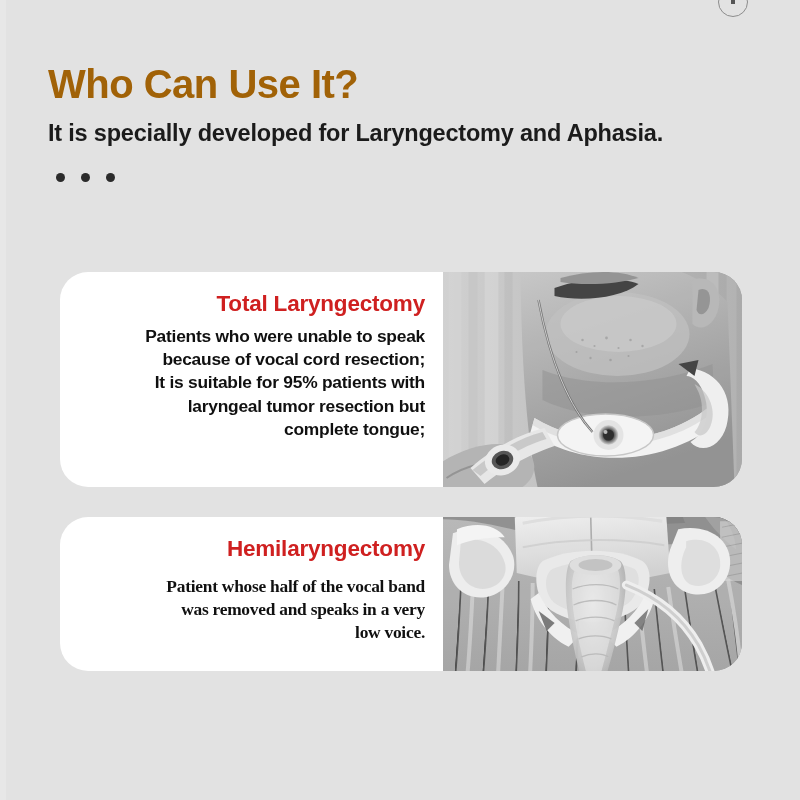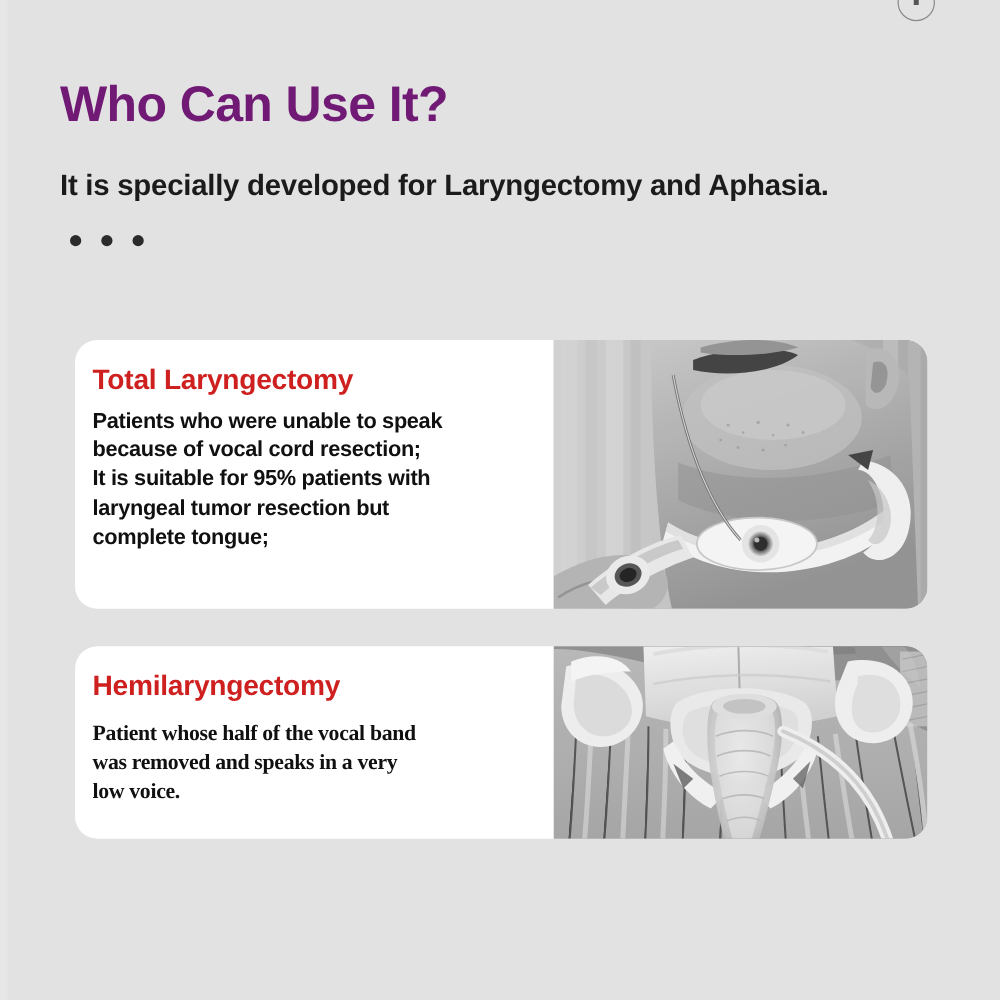--- a/index.html
+++ b/index.html
@@ -46,29 +46,29 @@
 
   
   .header {
     position: absolute;
     left: 48px;
     top: 62px;
     width: 730px;
   }
 
   .page-title {
-    color: #701a75;
+    color: #a16207;
     font-size: 40px;
     font-weight: bold;
     letter-spacing: -0.5px;
     line-height: 1.1;
   }
 
   .page-subtitle {
-    margin-top: 29px;
+    margin-top: 14px;
     color: #1b1b1b;
     font-size: 23.5px;
     font-weight: bold;
     letter-spacing: -0.2px;
     white-space: nowrap;
   }
 
   .dots {
     margin-top: 26px;
     margin-left: 8px;
@@ -87,22 +87,23 @@
     position: absolute;
     left: 60px;
     top: 272px;
     width: 682px;
   }
 
   .card {
     position: relative;
     display: flex;
     background: #ffffff;
-    border-radius: 18px;
+    border-radius: 28px;
     overflow: hidden;
+    text-align: right;
   }
   .card.card-1 { height: 215px; }
   .card.card-2 { height: 154px; margin-top: 30px; }
 
   .card-text {
     width: 383px;
     flex: 0 0 383px;
     padding: 20px 18px 0 14px;
   }
 

